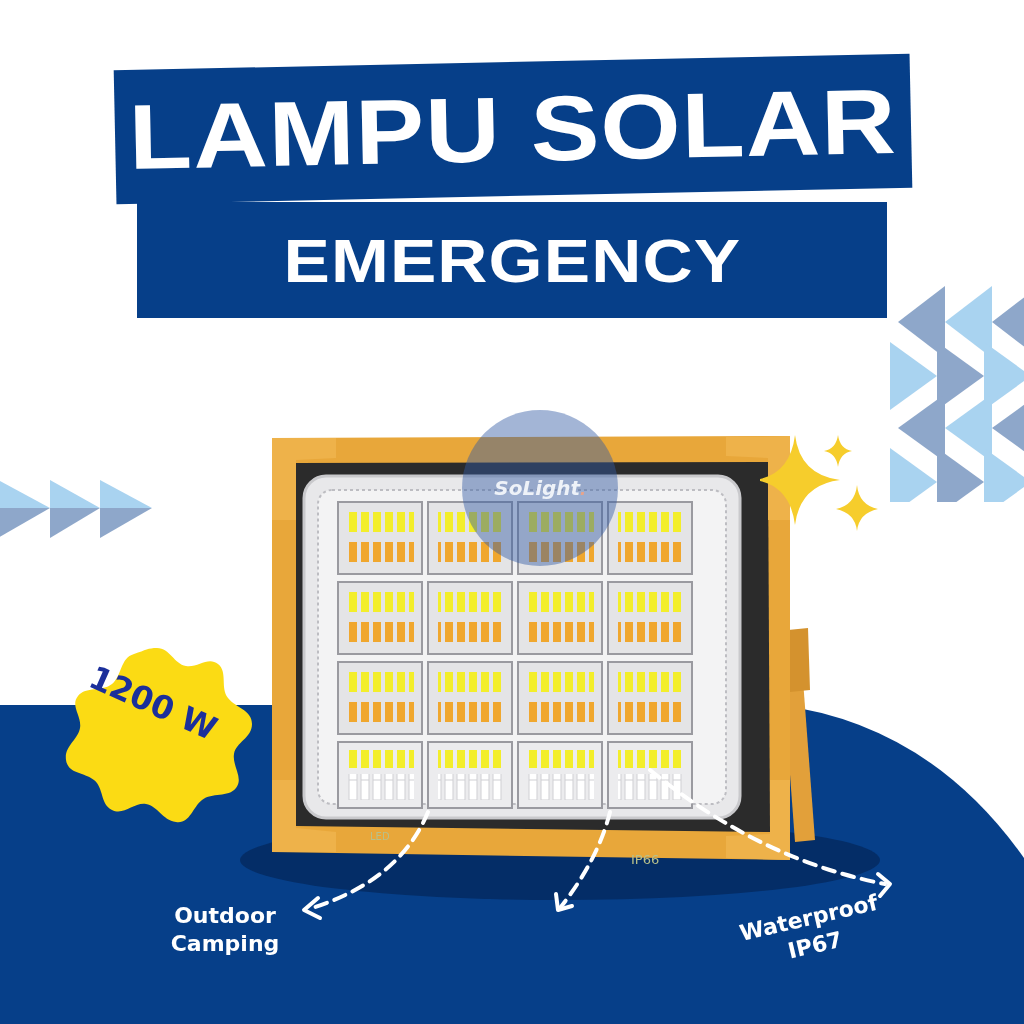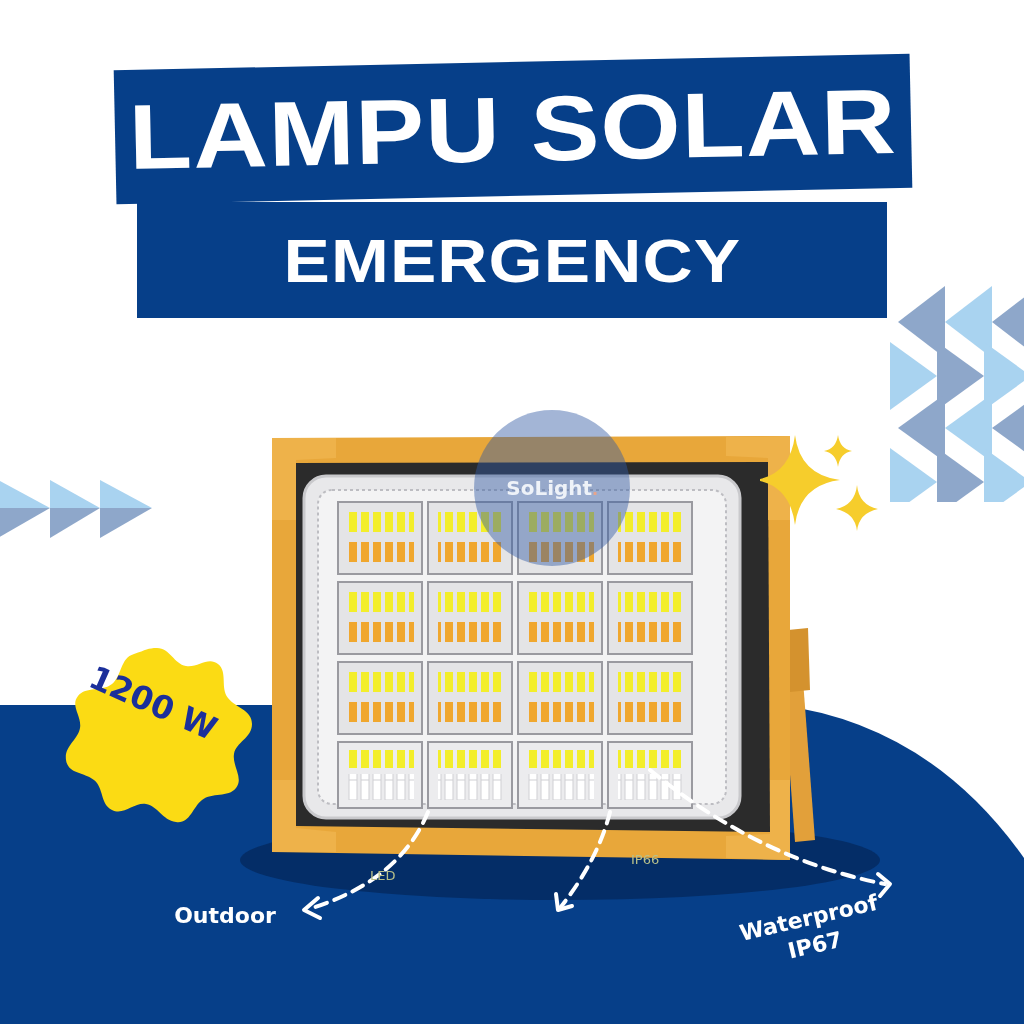--- a/index.html
+++ b/index.html
@@ -150,24 +150,24 @@
     <path d="M610 812 Q598 860 560 908"></path>
     <path d="M650 770 Q760 860 885 884"></path>
   </g>
   <g fill="none" stroke="#ffffff" stroke-width="4" stroke-linecap="round" stroke-linejoin="round">
     <path d="M318 898 L304 910 L320 918"></path>
     <path d="M556 894 L558 910 L572 906"></path>
     <path d="M878 874 L890 884 L880 896"></path>
   </g>
 </svg>
 
-<div class="abs" style="left:370px;top:868px;font-size:13px;color:#b8c08a;font-family:'DejaVu Sans',sans-serif;">LED</div>
+<div class="abs" style="left:370px;top:831px;font-size:10px;color:#b8c08a;font-family:'DejaVu Sans',sans-serif;">LED</div>
 <div class="abs" style="left:631px;top:852px;font-size:13px;color:#b8c08a;font-family:'DejaVu Sans',sans-serif;">IP66</div>
 
-<div class="abs" style="left:474px;top:410px;width:156px;height:156px;border-radius:50%;background:rgba(50,90,165,0.45);display:flex;align-items:center;justify-content:center;">
+<div class="abs" style="left:462px;top:410px;width:156px;height:156px;border-radius:50%;background:rgba(50,90,165,0.45);display:flex;align-items:center;justify-content:center;font-style:italic;">
   <span class="logo-text">SoLight</span>
     <span style="color:#e8a48b;font-weight:700;font-size:20px;">.</span>
 </div>
 
 <svg class="abs" style="left:760px;top:425px" width="130" height="110" viewBox="0 0 130 110">
   <path d="M35 10 Q40 50 80 55 Q40 60 35 100 Q30 60 -5 55 Q30 50 35 10 Z" fill="#f6cd2c"></path>
   <path d="M78 10 Q80 24 92 26 Q80 28 78 42 Q76 28 64 26 Q76 24 78 10 Z" fill="#f6cd2c"></path>
   <path d="M97 60 Q99 80 118 84 Q99 88 97 106 Q95 88 76 84 Q95 80 97 60 Z" fill="#f6cd2c"></path>
 </svg>
 
@@ -177,19 +177,20 @@
     C174 64 190 66 190 80 C190 94 174 98 172 110 C170 122 182 134 174 144
     C166 154 150 148 140 156 C130 164 128 180 114 178 C100 176 96 162 84 160
     C72 158 62 172 50 166 C38 160 42 144 32 136 C22 128 6 130 4 116
     C2 102 16 96 18 84 C20 72 8 62 16 52 C24 42 40 48 50 40 C60 32 58 14 72 10
     C84 6 86 4 95 4 Z"></path>
 </svg>
 <div id="badge-text" class="abs">1200 W</div>
 
 <div class="abs callout" style="left:140px;top:902px;width:170px;">
   <div>Outdoor</div>
+  <div>Camping</div>
 </div>
 <div class="abs callout" style="left:440px;top:918px;width:236px;">
 </div>
 <div class="abs callout" style="left:722px;top:904px;width:180px;transform:rotate(-13deg);">
   <div>Waterproof</div>
   <div>IP67</div>
 </div>
 
 </body></html>

